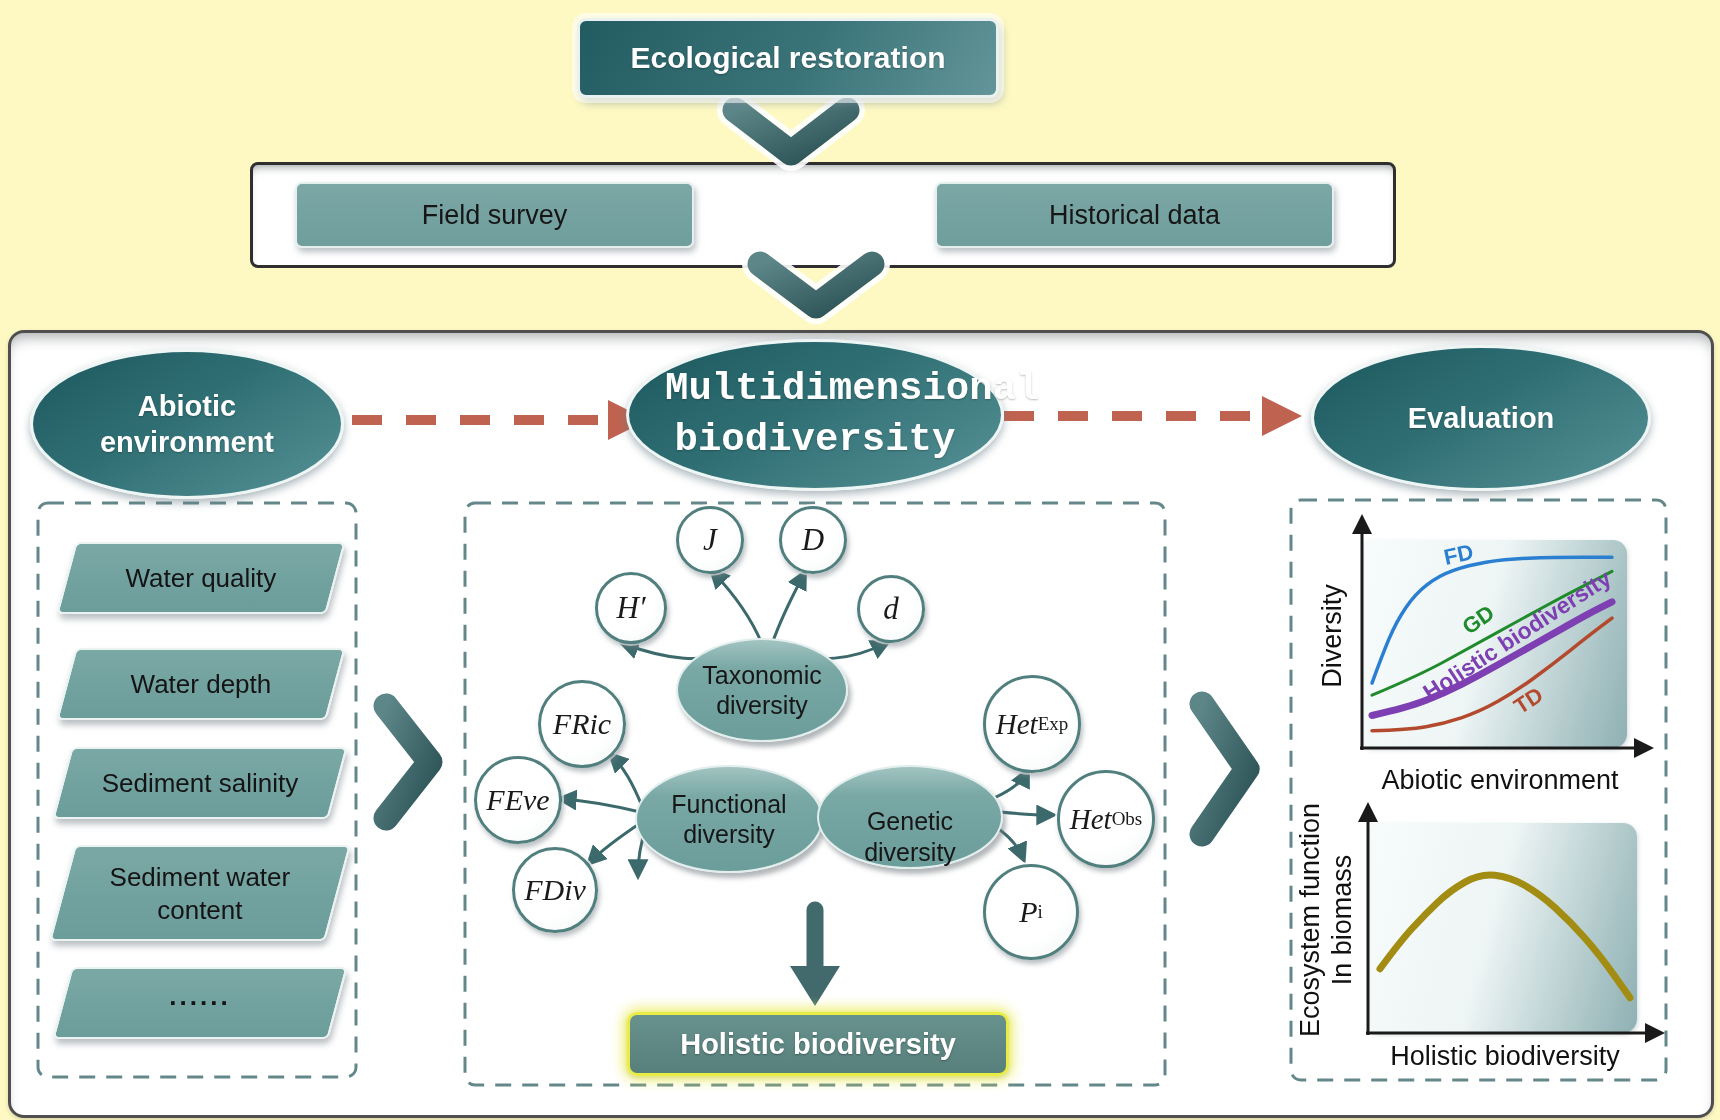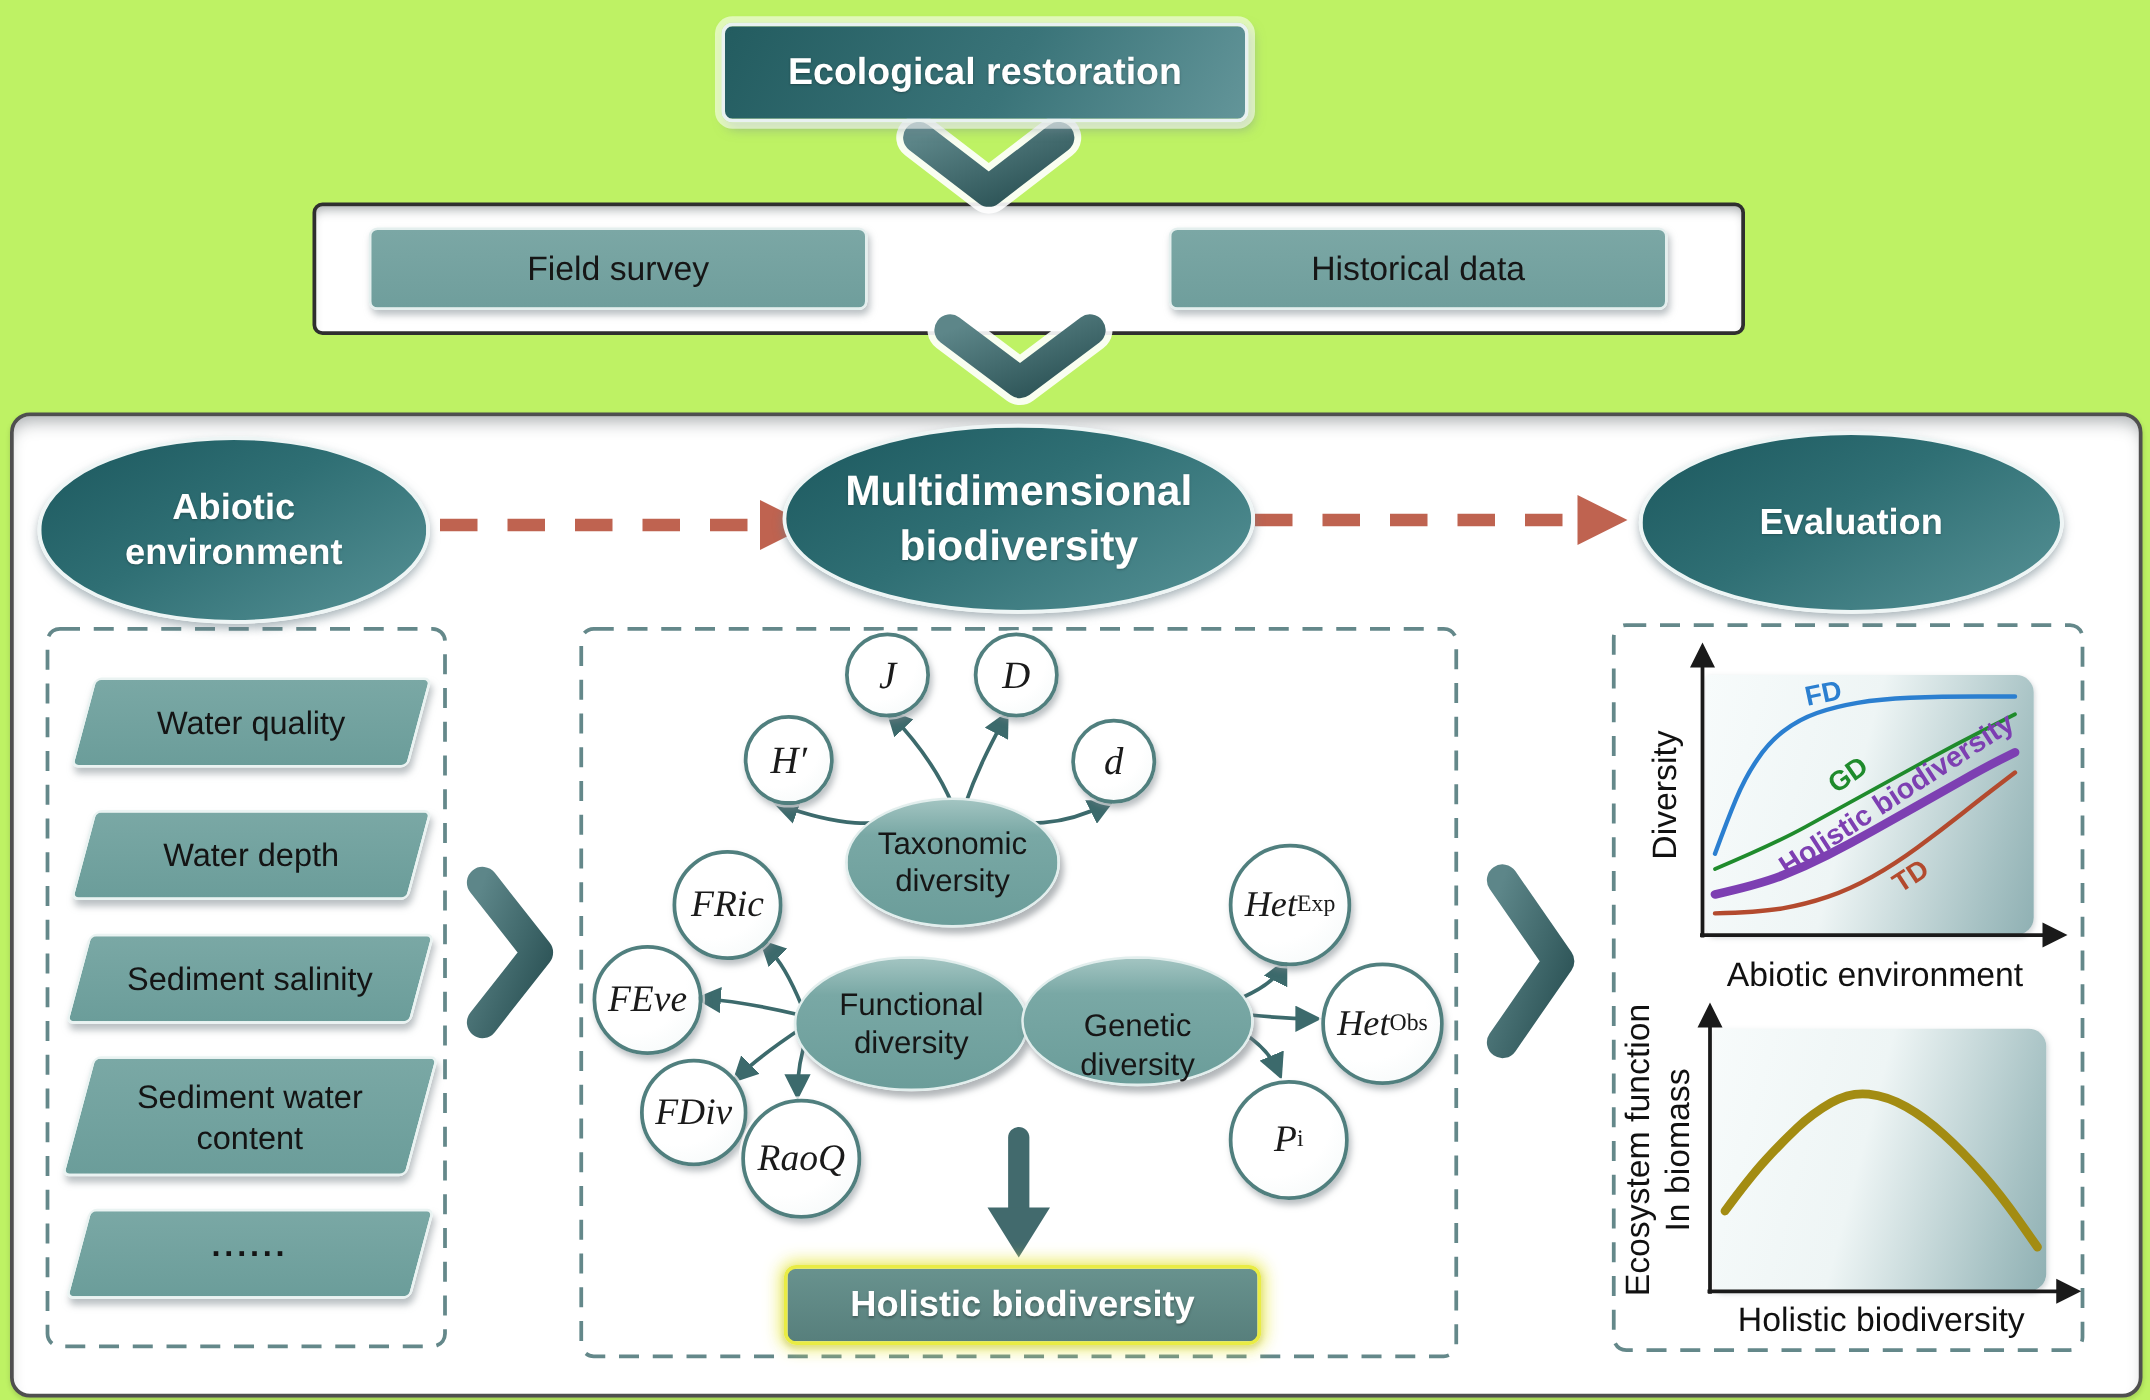--- a/index.html
+++ b/index.html
@@ -1,16 +1,16 @@
 <!DOCTYPE html>
 <html><head>
 <meta charset="utf-8">
 <style>
   html,body{margin:0;padding:0;background:#ffffff;}
-  #canvas{position:relative;width:1720px;height:1120px;background:#bef264;overflow:hidden;
+  #canvas{position:relative;width:1720px;height:1120px;background:#fef9c3;overflow:hidden;
           font-family:"Liberation Sans",sans-serif;}
   .abs{position:absolute;}
   .ctr{display:flex;align-items:center;justify-content:center;text-align:center;}
 
   
   .big-frame{left:8px;top:330px;width:1700px;height:782px;background:#fff;
              border:3px solid #4f4f4f;border-radius:16px;
              box-shadow:inset 0 10px 14px -6px rgba(40,50,55,.40), 0 2px 4px rgba(0,0,0,.15);}
   .survey-frame{left:250px;top:162px;width:1140px;height:100px;background:#fff;
              border:3px solid #2f2f2f;border-radius:8px;
@@ -175,21 +175,21 @@
   <div class="abs ctr pill layer3" style="left:935px;top:182px;width:395px;height:62px;">
     <span>Historical data</span>
   </div>
   <div class="abs ctr pill layer3" style="left:295px;top:182px;width:395px;height:62px;">
     <span>Field survey</span>
   </div>
 
   <div class="abs ctr node-dark layer3" style="left:30px;top:349px;width:308px;height:144px;font-size:29px;line-height:1.25;">
     <span style="width:230px;">Abiotic environment</span>
   </div>
-  <div class="abs ctr node-dark layer3" style="left:626px;top:339px;width:372px;height:146px;font-size:34px;line-height:1.3;">
+  <div class="abs ctr node-dark layer3" style="left:626px;top:339px;width:372px;height:146px;font-size:39px;line-height:1.3;font-family:Liberation Mono, monospace;">
     <span style="width:300px;">Multidimensional biodiversity</span>
   </div>
   <div class="abs ctr node-dark layer3" style="left:1311px;top:345px;width:334px;height:140px;font-size:29px;">
     <span>Evaluation</span>
   </div>
 
   <div class="abs ctr para layer3" style="left:66px;top:542px;width:266px;height:68px;">
     <span>Water quality</span>
     </div>
   <div class="abs ctr para layer3" style="left:66px;top:648px;width:266px;height:68px;">
@@ -229,23 +229,20 @@
     </div>
 
   <div class="abs ctr idx layer3" style="left:474px;top:756px;width:82px;height:82px;">
     <span>FEve</span>
     </div>
   <div class="abs ctr idx layer3" style="left:538px;top:680px;width:82px;height:82px;">
     <span>FRic</span>
     </div>
   <div class="abs ctr idx layer3" style="left:512px;top:847px;width:80px;height:80px;justify-content:center;">
     <span>FDiv</span>
-    </div>
-  <div class="abs ctr idx layer3" style="left:593px;top:879px;width:90px;height:90px;">
-    <span>RaoQ</span>
     </div>
 
   <div class="abs ctr idx layer3" style="left:983px;top:675px;width:92px;height:92px;font-size:29px;">
     <span>Het</span>
       <sub>Exp</sub>
     </div>
   <div class="abs ctr idx layer3" style="left:1057px;top:770px;width:92px;height:92px;font-size:29px;">
     <span>Het</span>
       <sub>Obs</sub>
     </div>

